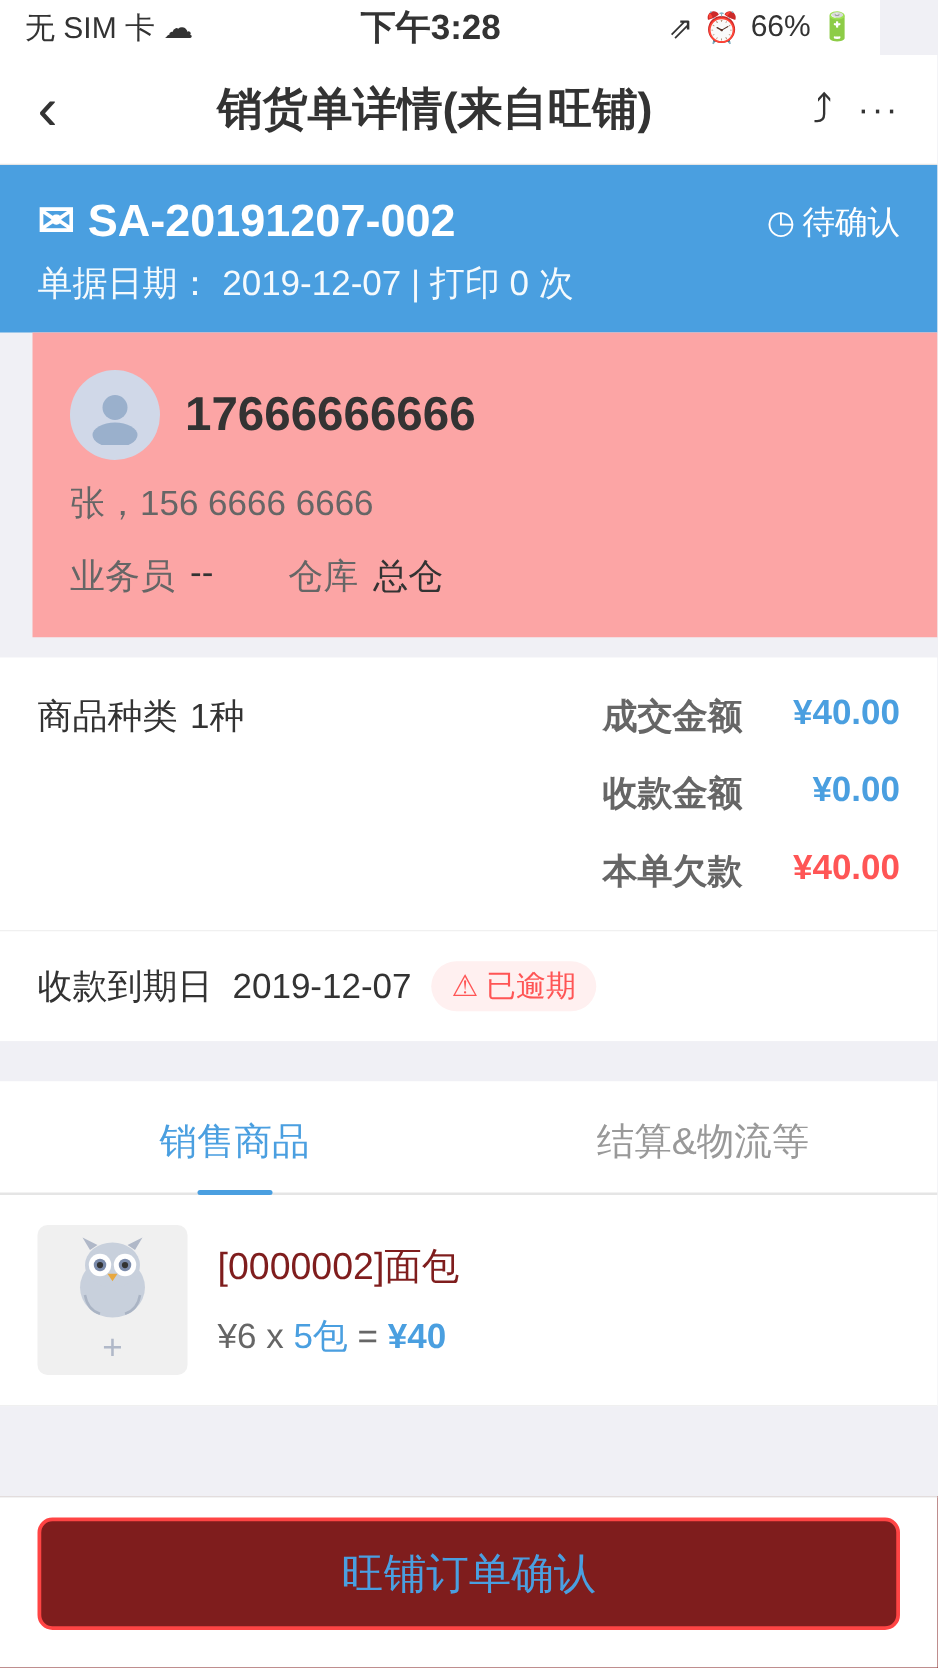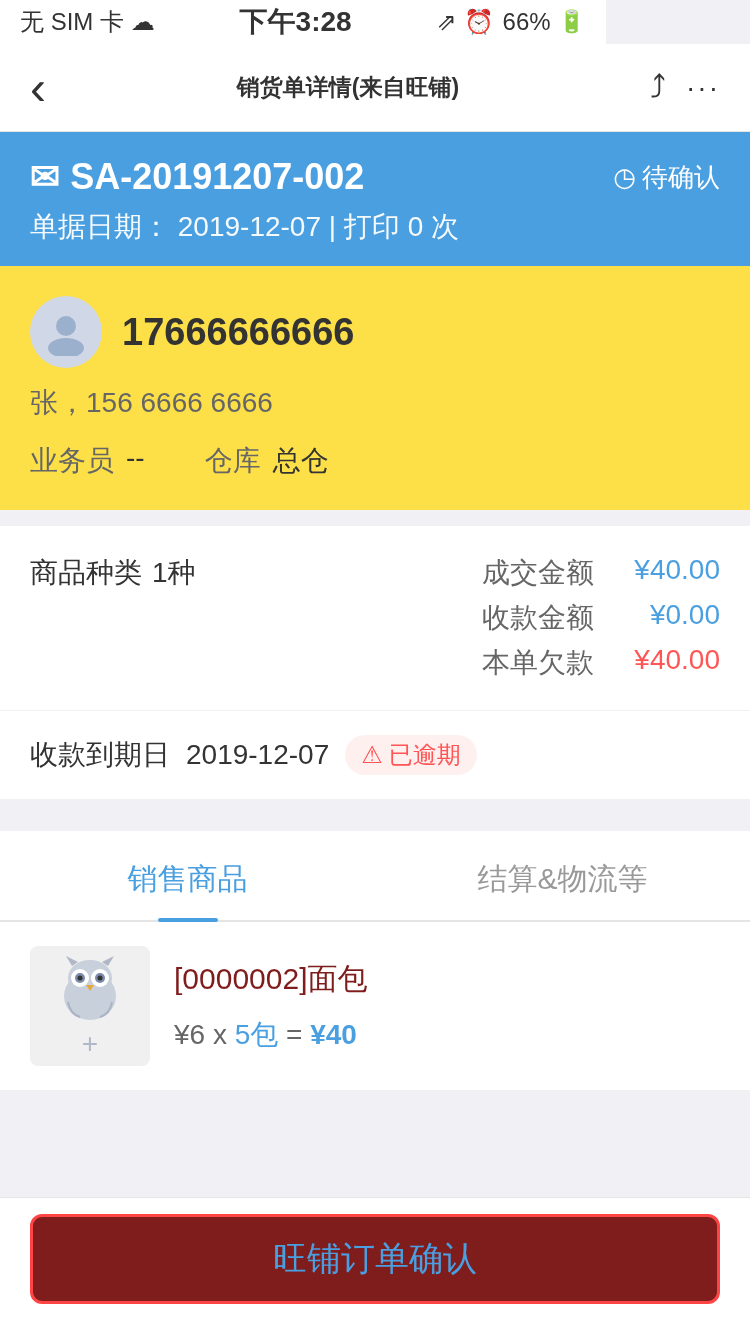--- a/index.html
+++ b/index.html
@@ -8,21 +8,21 @@
       width: 750px;
       min-height: 1334px;
       font-family: -apple-system, "PingFang SC", "Helvetica Neue", Arial, sans-serif;
       background: #f0f0f5;
       font-size: 28px;
       color: #333;
     }
 
     
     .status-bar {
-      width: 606px;
+      width: 704px;
       height: 44px;
       background: #fff;
       display: flex;
       align-items: center;
       justify-content: space-between;
       padding: 0 20px;
       font-size: 24px;
       font-weight: 500;
     }
     .status-left { display: flex; align-items: center; gap: 10px; }
@@ -34,21 +34,21 @@
       width: 750px;
       height: 88px;
       background: #fff;
       display: flex;
       align-items: center;
       justify-content: space-between;
       padding: 0 30px;
       border-bottom: 1px solid #e5e5e5;
     }
     .nav-title {
-      font-size: 23px;
+      font-size: 36px;
       font-weight: 600;
       color: #333;
     }
     .nav-left, .nav-right {
       display: flex;
       align-items: center;
       gap: 20px;
     }
     .nav-icon {
       font-size: 36px;
@@ -81,23 +81,24 @@
       align-items: center;
       gap: 6px;
     }
     .order-date {
       font-size: 28px;
       opacity: 0.95;
     }
 
     
     .customer-section {
-      background: #fde047;
+      background: #fca5a5;
       padding: 30px;
       margin-top: 0;
+      margin-left: 26px;
     }
     .customer-top {
       display: flex;
       align-items: center;
       gap: 20px;
       margin-bottom: 16px;
     }
     .avatar {
       width: 72px;
       height: 72px;
@@ -150,21 +151,22 @@
       display: flex;
       align-items: center;
       gap: 10px;
       font-size: 28px;
       color: #333;
     }
     .summary-right {
       display: flex;
       flex-direction: column;
       align-items: flex-end;
-      gap: 7px;
+      gap: 24px;
+      font-weight: bold;
     }
     .summary-item {
       display: flex;
       justify-content: flex-end;
       gap: 16px;
       font-size: 28px;
     }
     .amount-label { color: #666; }
     .amount-value { color: #4a9fe0; min-width: 110px; text-align: right; }
     .amount-value.red { color: #f55; }

